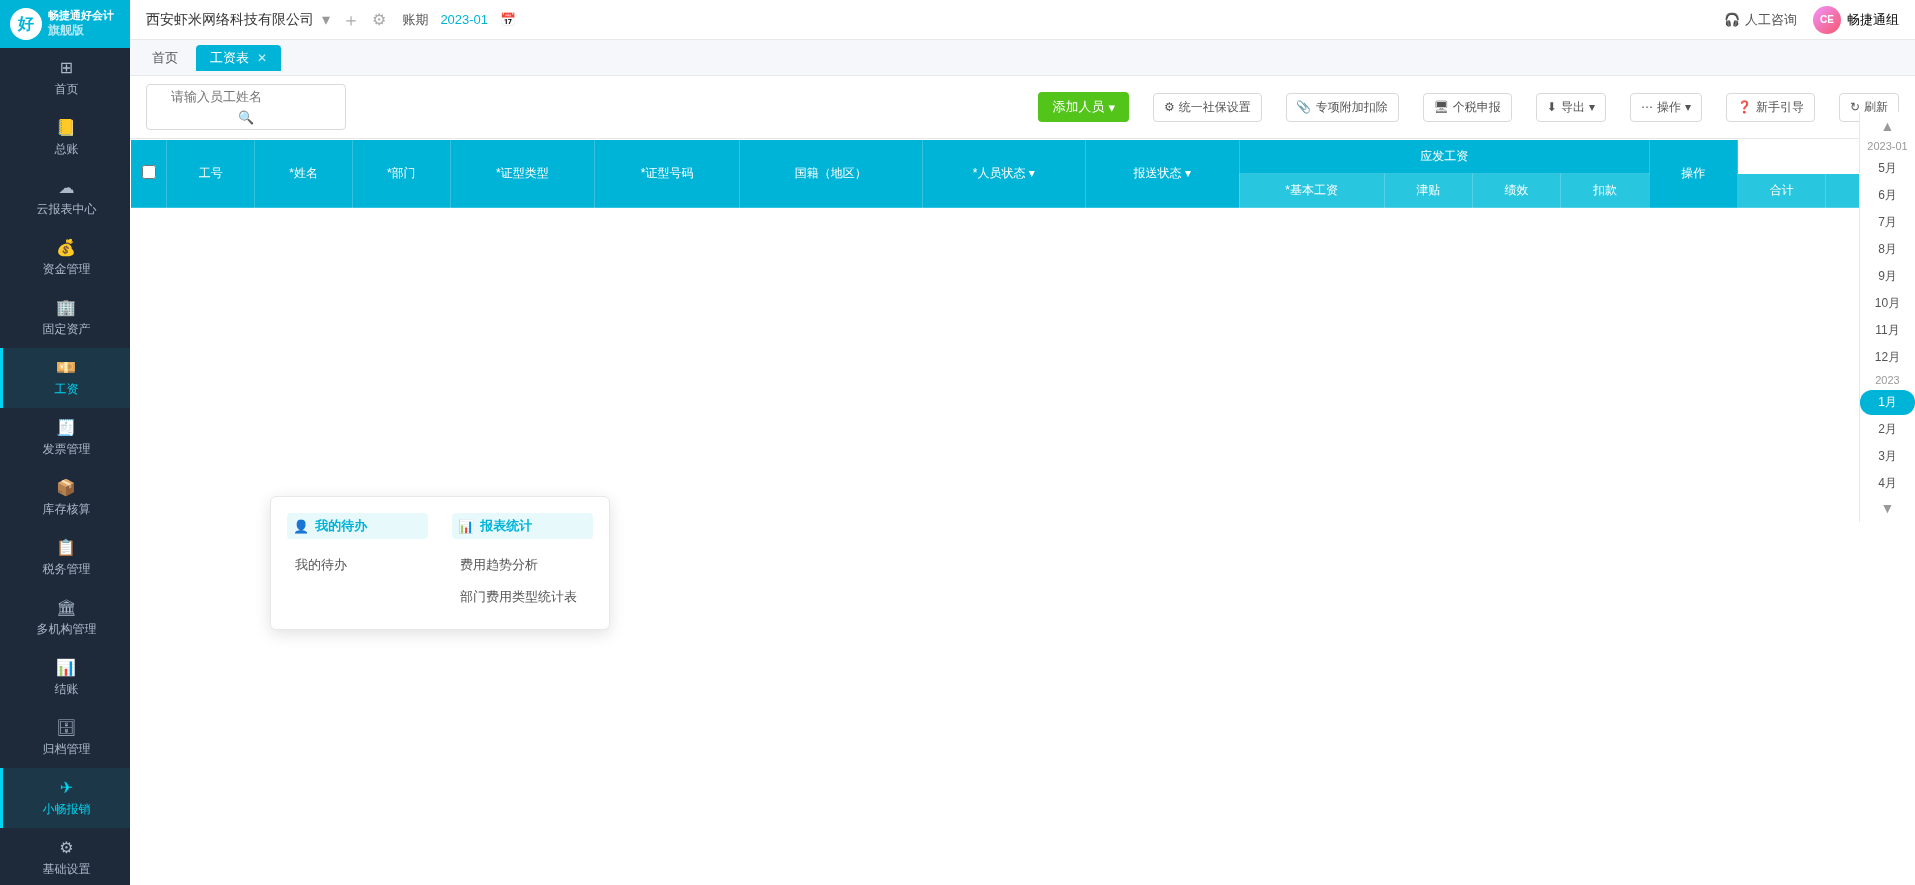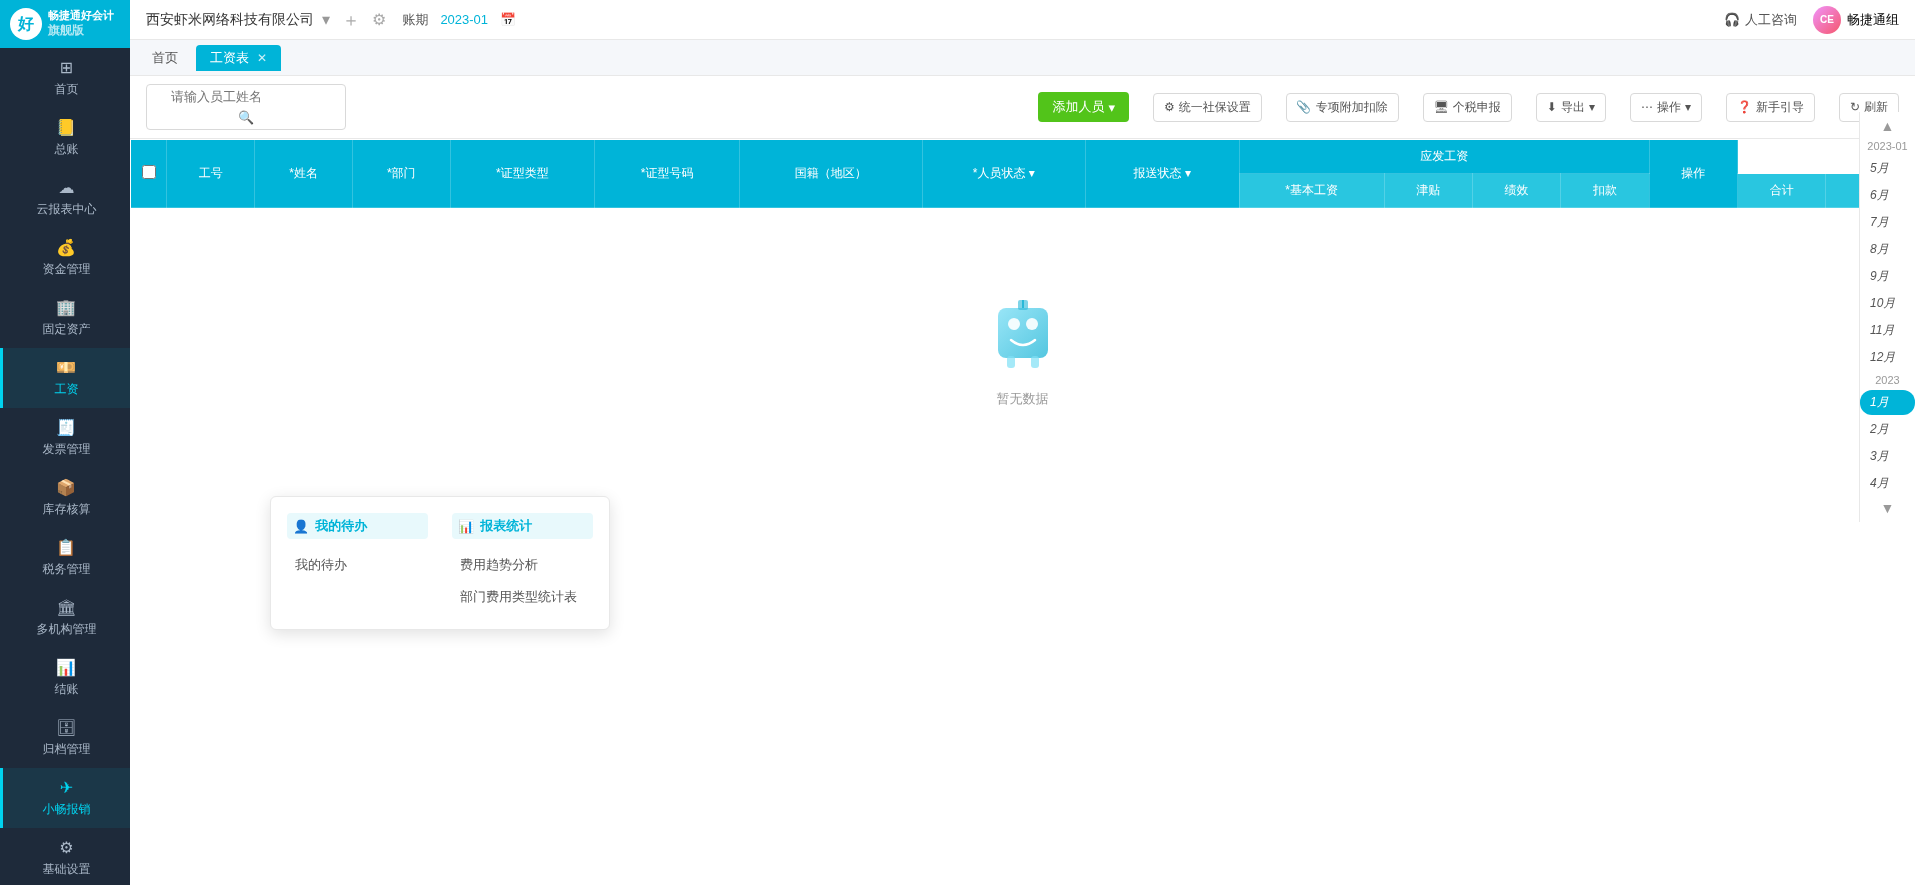--- a/index.html
+++ b/index.html
@@ -287,22 +287,22 @@
     }
     .timeline-year {
       font-size: 11px;
       color: #999;
       padding: 2px 0;
     }
     .timeline-month {
       padding: 4px 10px;
       cursor: pointer;
       width: 100%;
+      text-align: center;
       border-radius: 2px;
-      font-style: italic;
     }
     .timeline-month.active {
       background: #00b4d8;
       color: #fff;
       border-radius: 12px;
     }
     .timeline-arrow {
       color: #999;
       font-size: 14px;
       cursor: pointer;
@@ -498,41 +498,20 @@
         </thead>
         <tbody>
           <tr>
             <td colspan="15" style="border:none;padding:0;">
               
             </td>
           </tr>
         </tbody>
       </table>
 
-      <div class="no-data">
-        <svg class="no-data-icon" viewBox="0 0 100 90">
-          <defs>
-            <linearGradient id="boxGrad" x1="0%" y1="0%" x2="100%" y2="100%">
-              <stop offset="0%" style="stop-color:#7fdff5;stop-opacity:1"></stop>
-              <stop offset="100%" style="stop-color:#29b8d8;stop-opacity:1"></stop>
-            </linearGradient>
-          </defs>
-
-          <rect x="25" y="20" width="50" height="50" rx="8" fill="url(#boxGrad)" opacity="0.8"></rect>
-          <rect x="35" y="30" width="12" height="12" rx="6" fill="white" opacity="0.9"></rect>
-          <rect x="53" y="30" width="12" height="12" rx="6" fill="white" opacity="0.9"></rect>
-          <path d="M 38 52 Q 50 62 62 52" stroke="white" stroke-width="2.5" fill="none" stroke-linecap="round"></path>
-          <rect x="45" y="12" width="10" height="10" rx="2" fill="#29b8d8" opacity="0.6"></rect>
-          <line x1="50" y1="12" x2="50" y2="20" stroke="#29b8d8" stroke-width="2"></line>
-
-          <rect x="34" y="68" width="8" height="12" rx="3" fill="#7fdff5" opacity="0.7"></rect>
-          <rect x="58" y="68" width="8" height="12" rx="3" fill="#7fdff5" opacity="0.7"></rect>
-        </svg>
-        <span>暂无数据</span>
-      </div>
     </div>
 
     <div class="dropdown-menu">
       <div class="menu-col">
         <div class="menu-col-title highlight">
           <span>👤</span>
           <span>我的待办</span>
         </div>
         <div class="menu-item">我的待办</div>
       </div>

